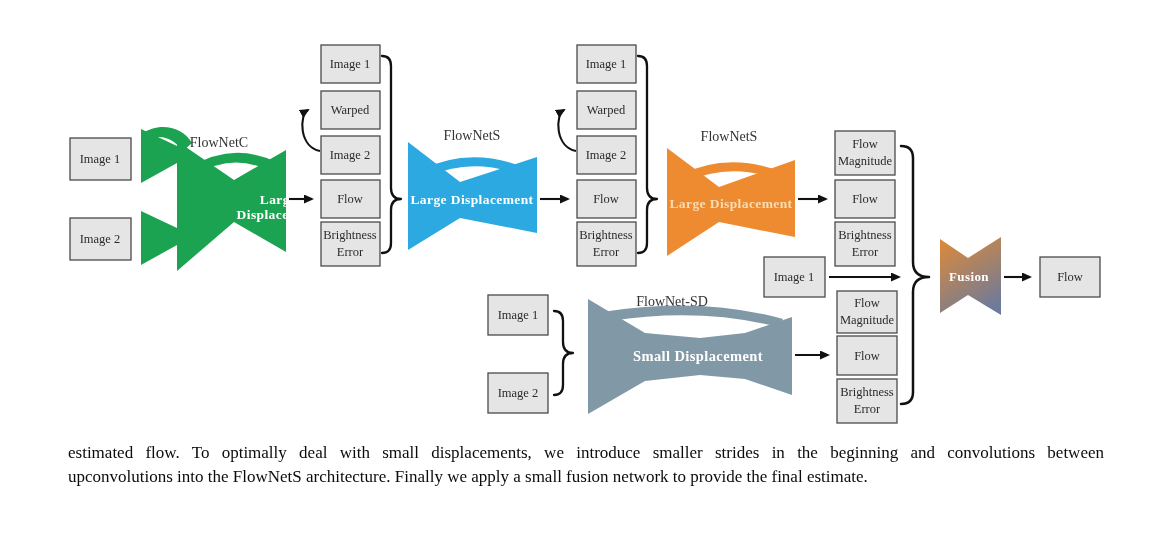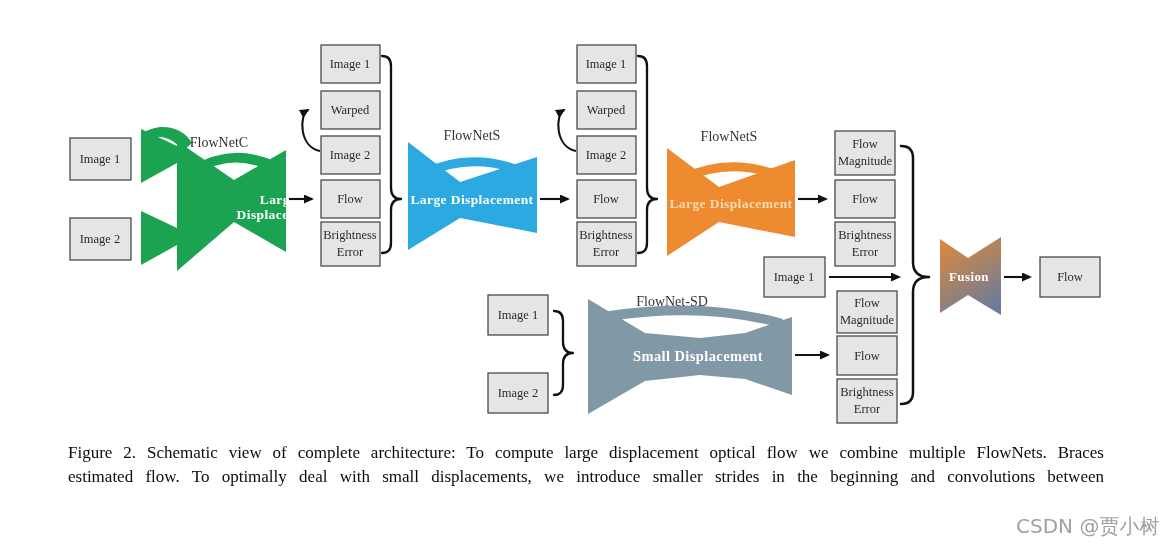--- a/index.html
+++ b/index.html
@@ -199,19 +199,18 @@
   <path class="arrow" d="M320,151 C299,147 299,115 308,110"></path>
   <path class="arrow" d="M576,151 C555,147 555,115 564,110"></path>
 
   <path class="brace" d="M382,56 Q391,56 391,66 L391,188 Q391,199 401,199 Q391,199 391,210 L391,243 Q391,253 382,253"></path>
   <path class="brace" d="M638,56 Q647,56 647,66 L647,188 Q647,199 657,199 Q647,199 647,210 L647,243 Q647,253 638,253"></path>
   <path class="brace" d="M554,311 Q563,311 563,321 L563,342 Q563,353 573,353 Q563,353 563,364 L563,385 Q563,395 554,395"></path>
   <path class="brace big" d="M901,146 Q913,146 913,158 L913,262 Q913,277 929,277 Q913,277 913,292 L913,392 Q913,404 901,404"></path>
 </svg>
 
 <div class="caption">
-  <div class="cap-line">Figure 2. Schematic view of complete architecture: To compute large displacement optical flow we combine multiple FlowNets. Braces</div>
   <div class="cap-line">estimated flow. To optimally deal with small displacements, we introduce smaller strides in the beginning and convolutions between</div>
+  <div class="cap-line last">upconvolutions into the FlowNetS architecture. Finally we apply a small fusion network to provide the final estimate.</div>
 </div>
 
-<div class="wm-csdn">CSDN @贾小树</div>
 
 </div>
 
 </body></html>

